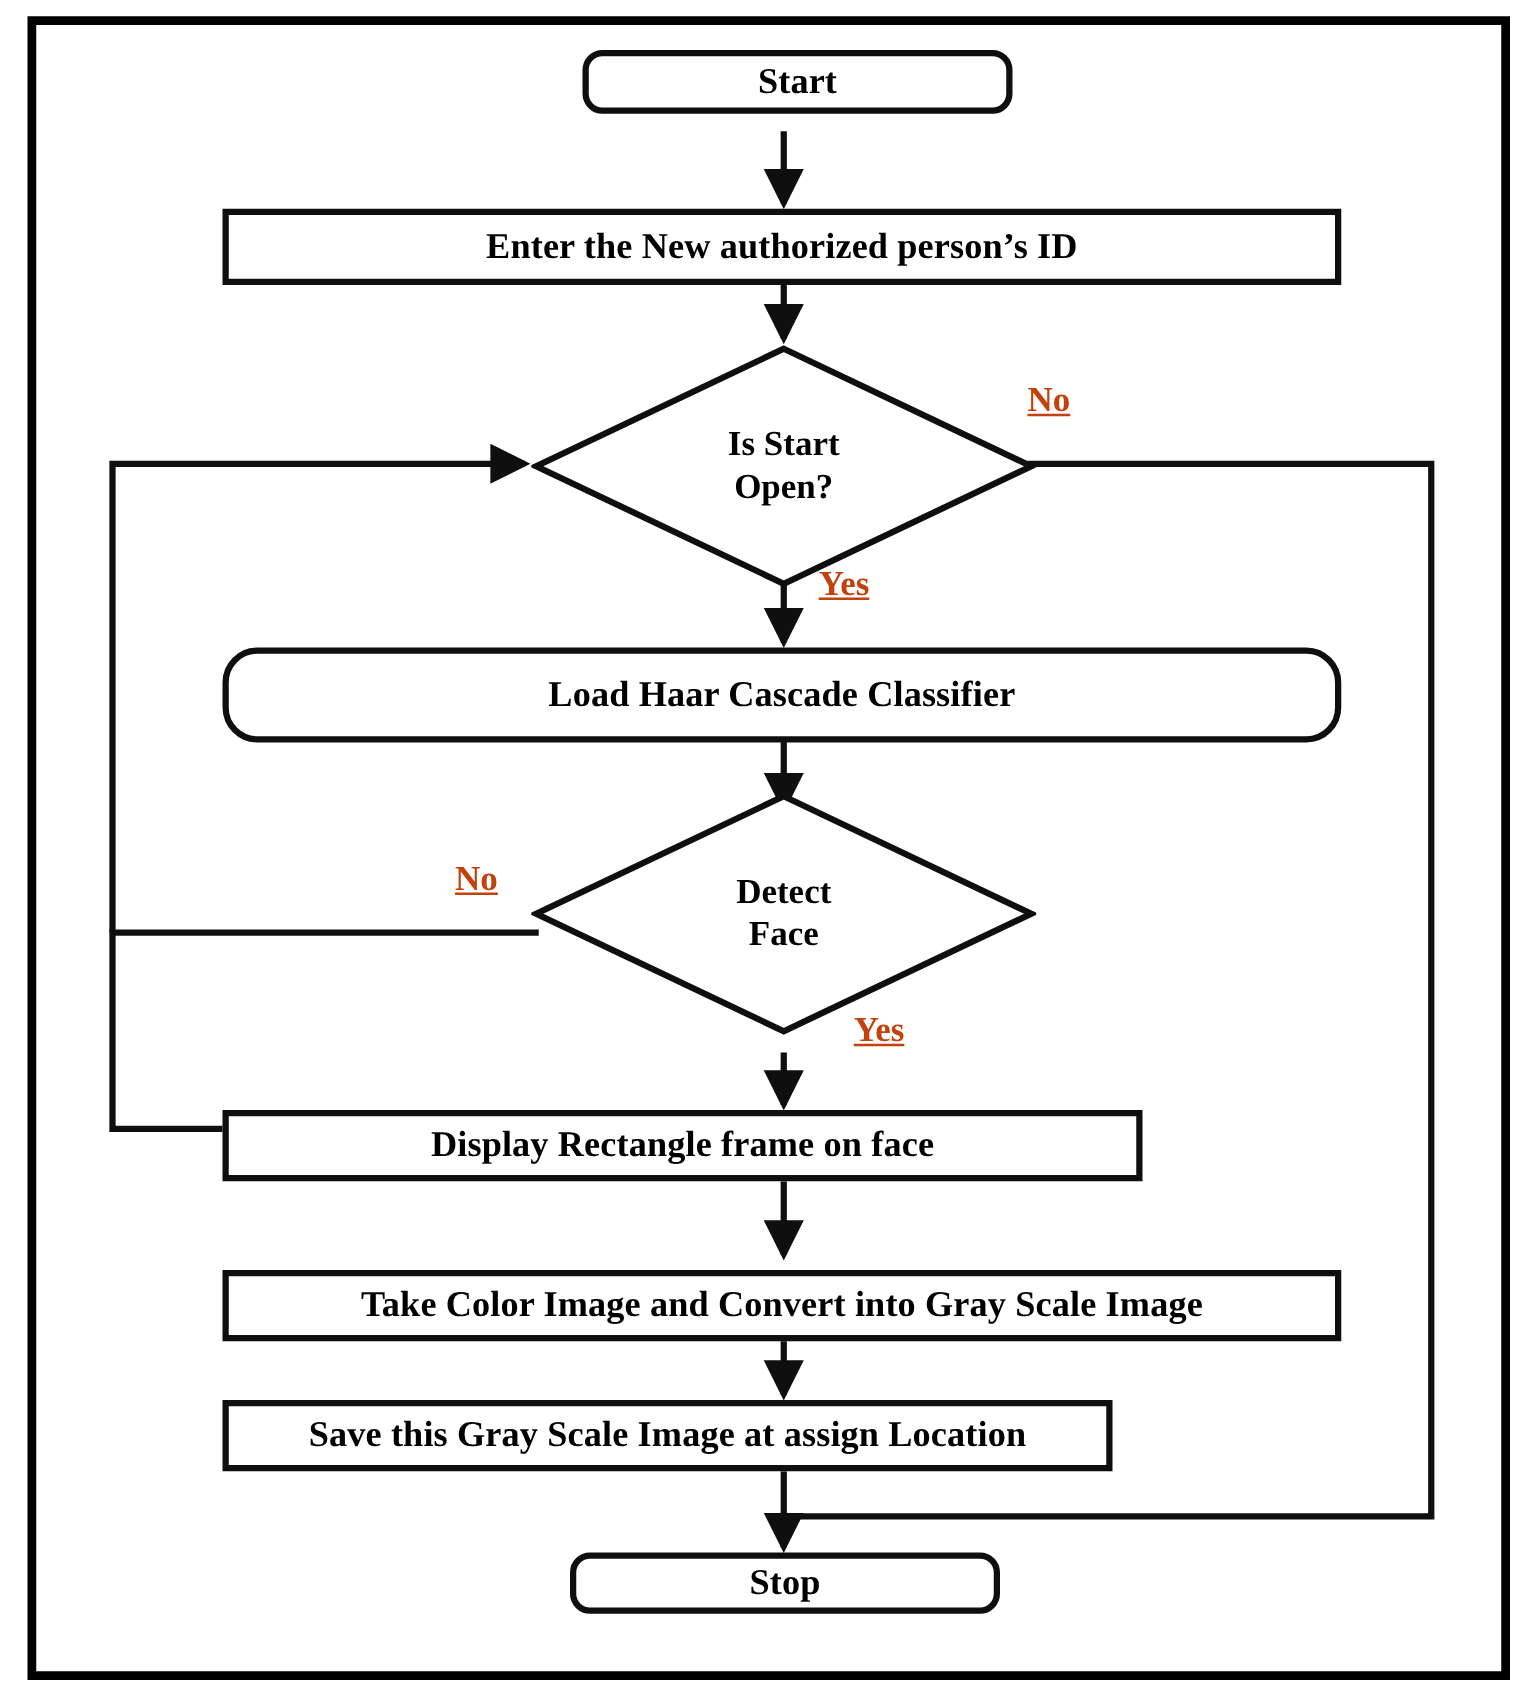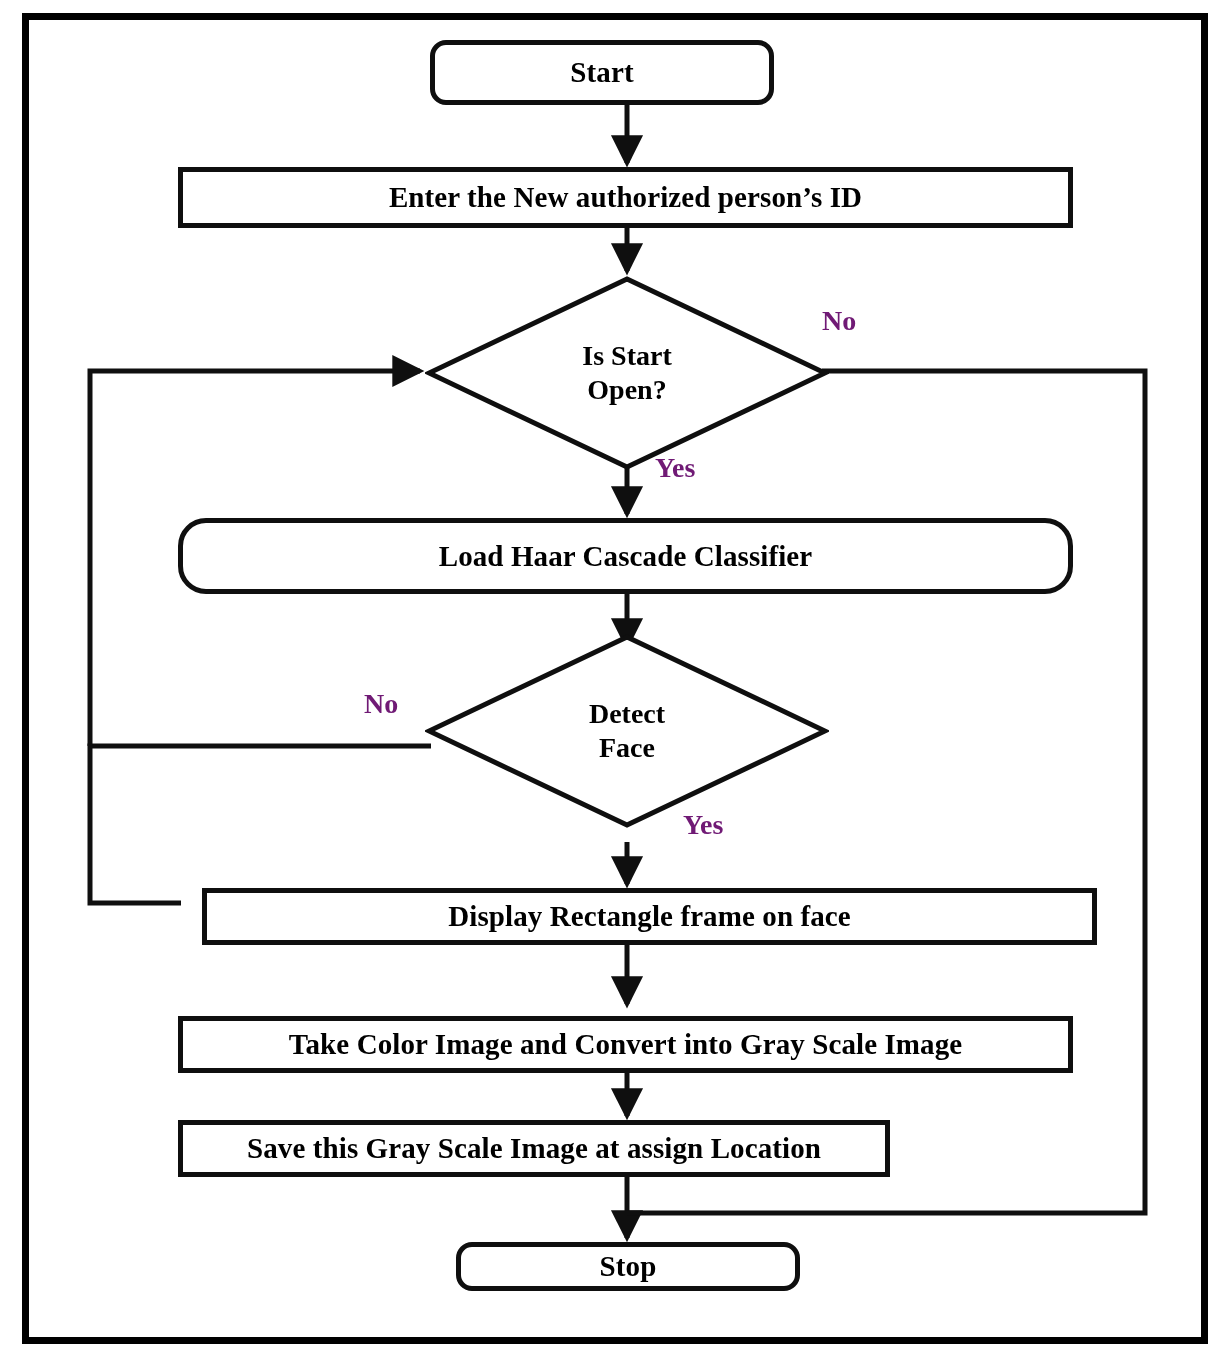--- a/index.html
+++ b/index.html
@@ -69,22 +69,23 @@
     font-weight: bold;
     color: #000000;
     text-align: center;
     line-height: 1.2;
     white-space: pre-line;
   }
   .edge-label {
     position: absolute;
     font-size: 28px;
     font-weight: bold;
-    color: #701a75;
+    color: #c2410c;
     white-space: nowrap;
+    text-decoration: underline;
   }
 </style>
 </head>
 <body>
 
 <div id="canvas">
 
   <div id="outer-frame"></div>
 
   <svg id="wires" viewBox="0 0 1229 1348">
@@ -114,21 +115,21 @@
 
       <path d="M 431 746 L 90 746 L 90 903 L 181 903"></path>
 
       <path d="M 90 746 L 90 371 L 420 371" marker-end="url(#arrow)"></path>
 
       <path d="M 822 371 L 1145 371 L 1145 1213 L 627 1213"></path>
 
     </g>
   </svg>
 
-  <div class="node terminal" style="left:430px; top:40px; width:344px; height:65px;">Start</div>
+  <div class="node terminal" style="left:466px; top:40px; width:344px; height:51px;">Start</div>
 
   <div class="node proc" style="left:178px; top:167px; width:895px; height:61px;">Enter the New authorized person’s ID</div>
 
   <div class="diamond-wrap" style="left:425px; top:275px; width:404px; height:196px;">
     <svg width="404" height="196" viewBox="0 0 404 196" style="position:absolute; left:0; top:0;">
       <polygon points="202,4 400,98 202,192 4,98" fill="#ffffff" stroke="#0f0f0f" stroke-width="5" stroke-linejoin="miter"></polygon>
     </svg>
     <div class="diamond-label">Is Start
 Open?</div>
   </div>
@@ -144,21 +145,21 @@
       <polygon points="202,4 400,98 202,192 4,98" fill="#ffffff" stroke="#0f0f0f" stroke-width="5" stroke-linejoin="miter"></polygon>
     </svg>
     <div class="diamond-label">Detect
 Face</div>
   </div>
 
   <div class="edge-label" style="left:364px; top:688px;">No</div>
 
   <div class="edge-label" style="left:683px; top:809px;">Yes</div>
 
-  <div class="node proc" style="left:178px; top:888px; width:895px; height:57px;margin-left:24px;">Display Rectangle frame on face</div>
+  <div class="node proc" style="left:178px; top:888px; width:736px; height:57px;">Display Rectangle frame on face</div>
 
   <div class="node proc" style="left:178px; top:1016px; width:895px; height:57px;">Take Color Image and Convert into Gray Scale Image</div>
 
   <div class="node proc" style="left:178px; top:1120px; width:712px; height:57px;">Save this Gray Scale Image at assign Location</div>
 
   <div class="node terminal" style="left:456px; top:1242px; width:344px; height:49px;">Stop</div>
 
 </div>
 
 </body></html>

